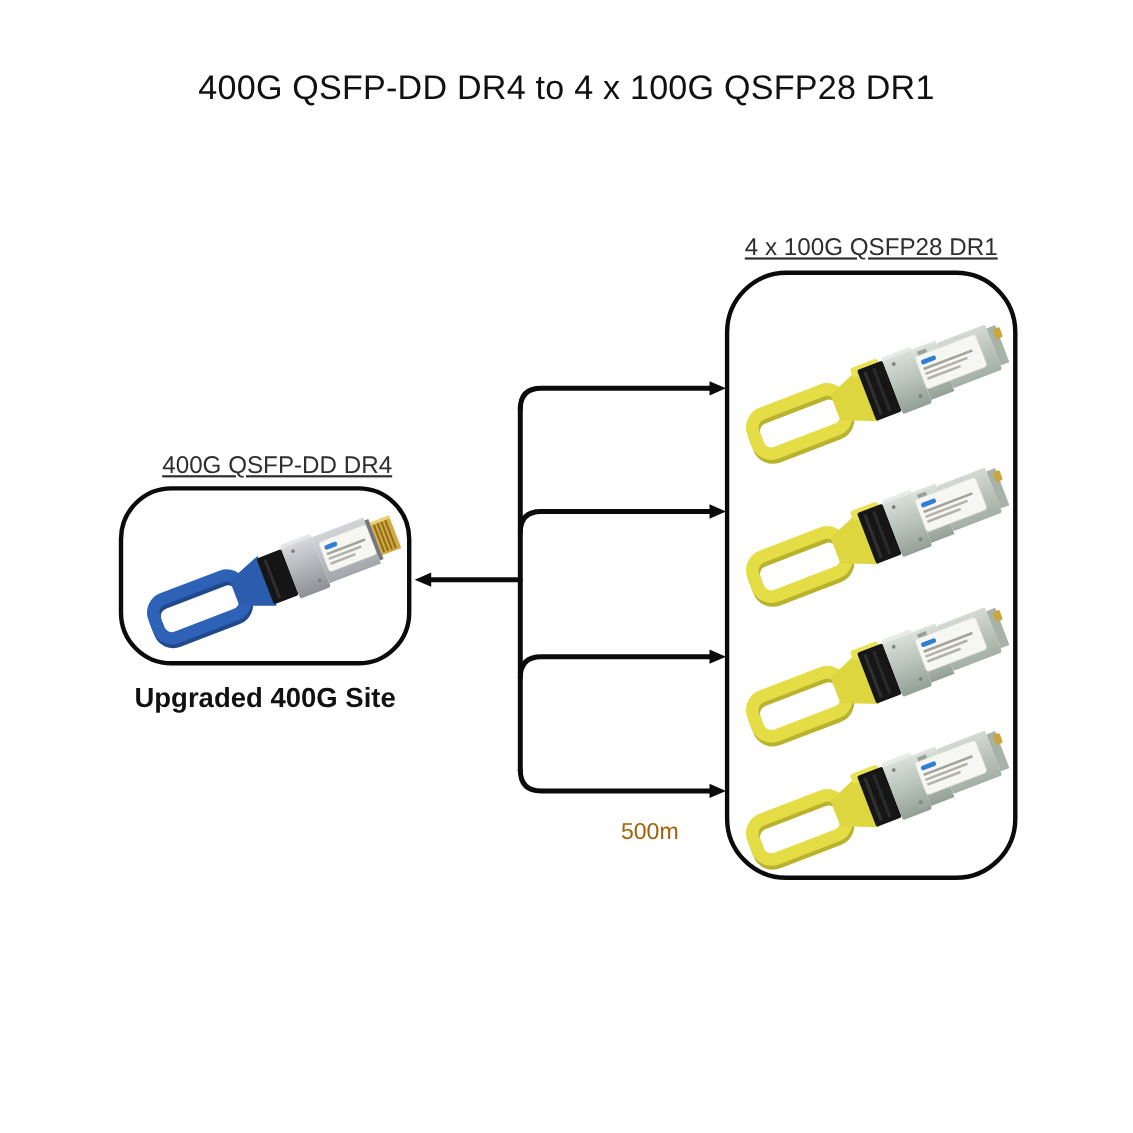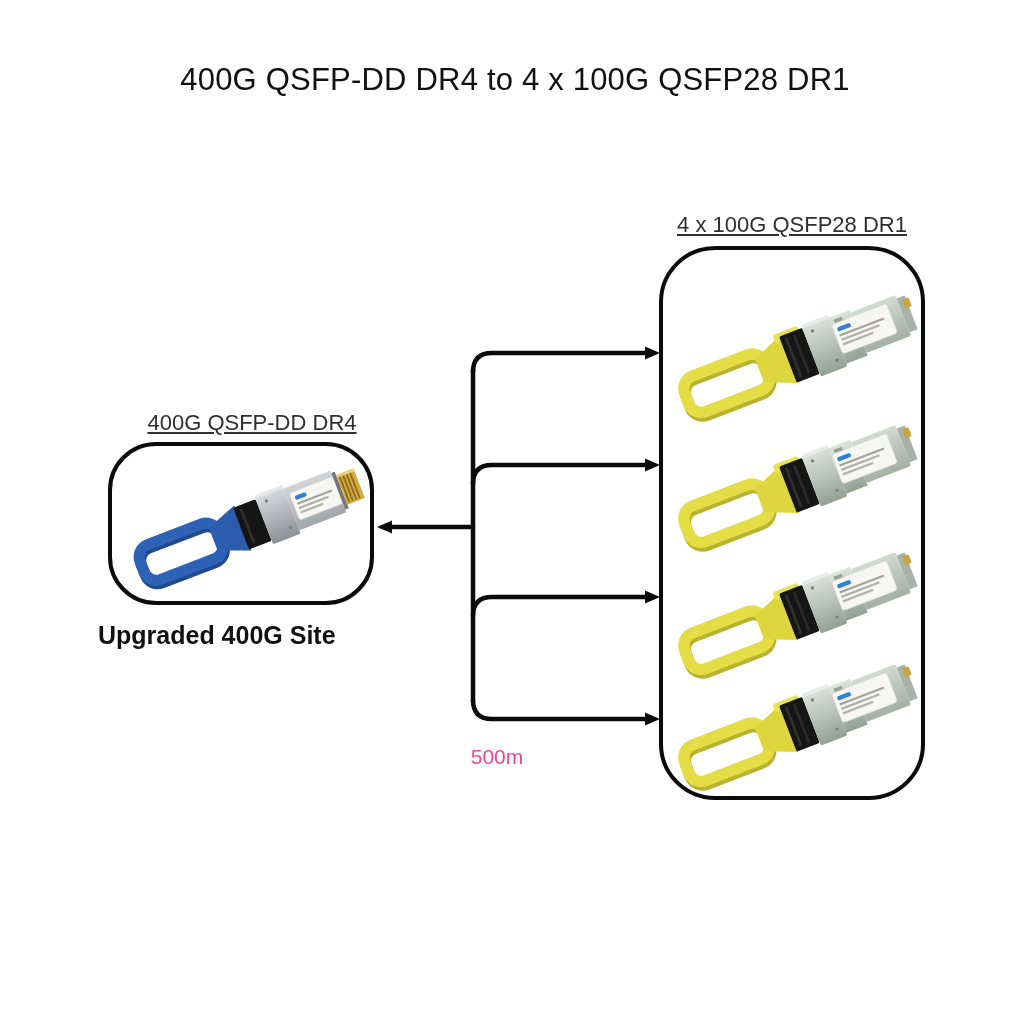--- a/index.html
+++ b/index.html
@@ -38,32 +38,32 @@
     border: 4.5px solid #0b0b0b;
     background: transparent;
   }
   .left-box  { left: 108px; top: 442px; width: 266px; height: 163px; border-radius: 48px; }
   .right-box { left: 659px; top: 246px; width: 266px; height: 554px; border-radius: 56px; }
   .site-label {
     position: absolute;
     font-size: 25px;
     font-weight: 700;
     color: #111111;
-    text-align: left;
+    text-align: center;
     white-space: nowrap;
   }
   .left-site  { left: 98px;  top: 621px; width: 286px; }
   .right-site { left: 649px; top: 826px; width: 286px; }
   .link-text {
     position: absolute;
     left: 377px; top: 742px;
     width: 240px;
-    text-align: center;
+    text-align: right;
     font-size: 21px;
-    color: #ec4899;
+    color: #a16207;
     line-height: 29px;
   }
   .overlay {
     position: absolute;
     left: 0; top: 0;
     width: 1030px; height: 1030px;
   }
 </style>
 </head>
 <body>

